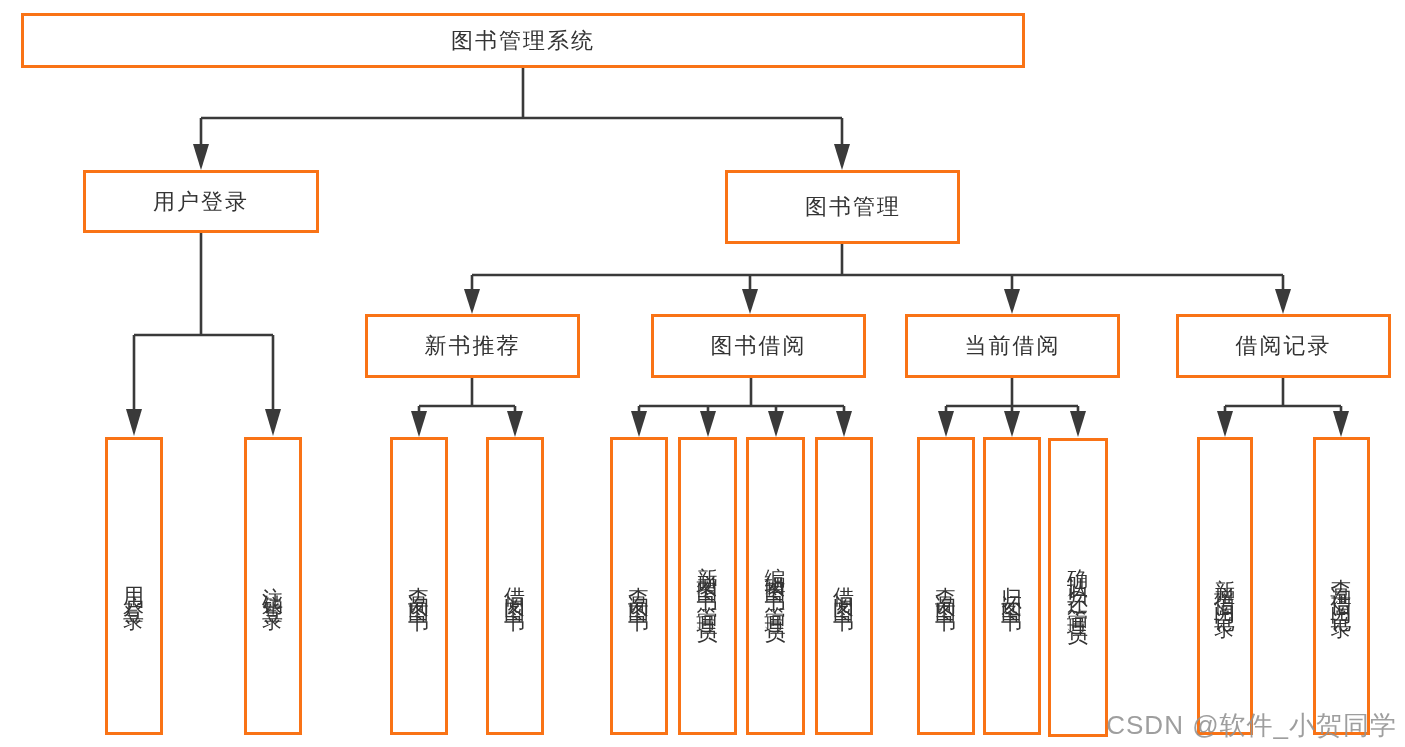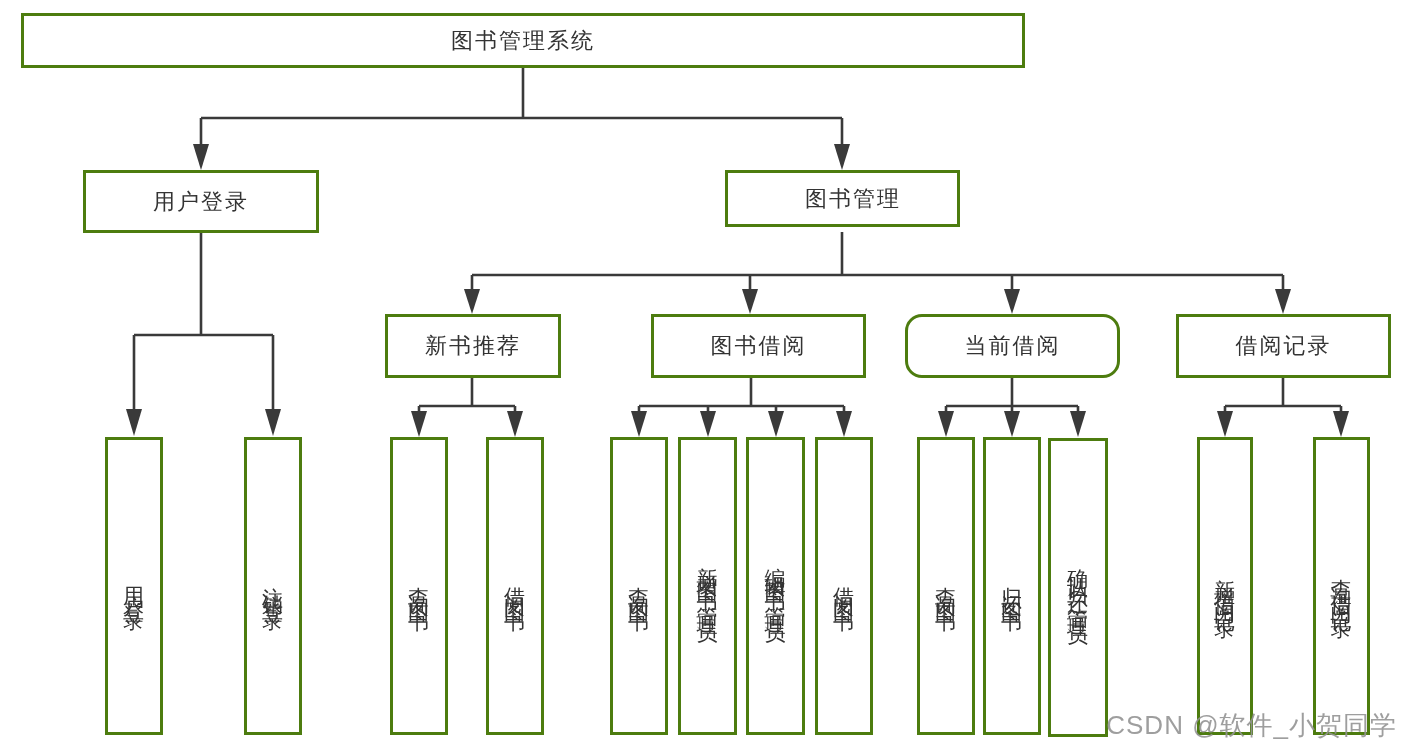--- a/index.html
+++ b/index.html
@@ -20,21 +20,21 @@
   svg.connectors path {
     fill: none;
     stroke: #3a3a3a;
     stroke-width: 2.6;
   }
   svg.connectors polygon { fill: #3a3a3a; stroke: none; }
   .box {
     position: absolute;
     box-sizing: border-box;
     background: #ffffff;
-    border: 3px solid #4d7c0f;
+    border: 3px solid #f97316;
     display: flex;
     align-items: center;
     justify-content: center;
     z-index: 2;
     color: #333333;
   }
   .box.h span {
     font-size: 22px;
     letter-spacing: 2px;
     white-space: nowrap;
@@ -98,31 +98,31 @@
     <polygon points="1333,411 1349,411 1341,437"></polygon>
   </svg>
 
   <div class="box h" style="left:21px; top:13px; width:1004px; height:55px;">
     <span>图书管理系统</span>
   </div>
 
   <div class="box h" style="left:83px; top:170px; width:236px; height:63px;">
     <span>用户登录</span>
   </div>
-  <div class="box h" style="left:725px; top:170px; width:235px; height:57px;padding-left:21px;">
+  <div class="box h" style="left:725px; top:170px; width:235px; height:74px;padding-left:21px;">
     <span>图书管理</span>
   </div>
 
-  <div class="box h" style="left:365px; top:314px; width:176px; height:64px;margin-left:20px;">
+  <div class="box h" style="left:365px; top:314px; width:215px; height:64px;">
     <span>新书推荐</span>
   </div>
   <div class="box h" style="left:643px; top:314px; width:215px; height:64px;margin-left:8px;">
     <span>图书借阅</span>
   </div>
-  <div class="box h" style="left:905px; top:314px; width:215px; height:64px;border-radius:17px;">
+  <div class="box h" style="left:905px; top:314px; width:215px; height:64px;">
     <span>当前借阅</span>
   </div>
   <div class="box h" style="left:1176px; top:314px; width:215px; height:64px;">
     <span>借阅记录</span>
   </div>
 
   <div class="box v" style="left:105px; top:437px; width:58px; height:298px;">
     <span>用户登录</span>
   </div>
   <div class="box v" style="left:244px; top:437px; width:58px; height:298px;">

